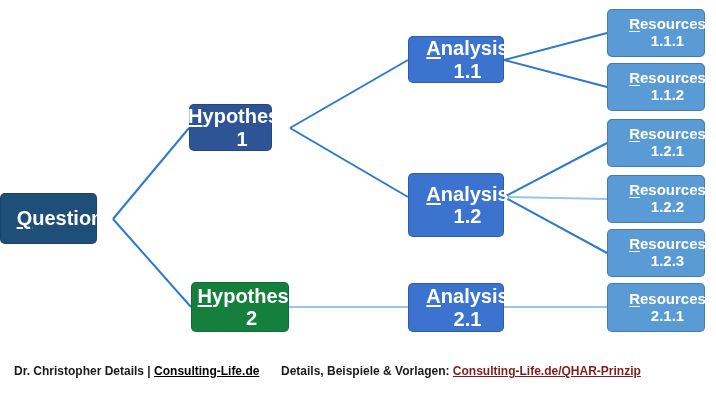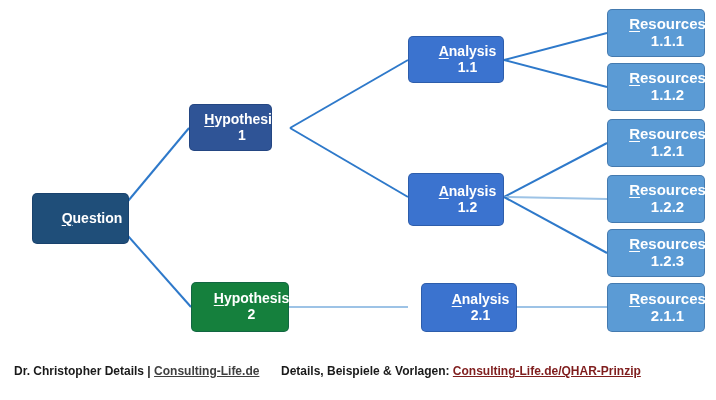--- a/index.html
+++ b/index.html
@@ -18,21 +18,21 @@
     font-weight:bold;
     display:flex;
     align-items:center;
     justify-content:center;
     text-align:center;
     box-sizing:border-box;
     border:1.5px solid rgba(10,35,80,0.28);
     padding-left:23px;
   }
   .node .lbl{line-height:1.12;}
-  .n-big{font-size:14px;}
+  .n-big{font-size:20px;}
   .n-res{font-size:15px;}
   .u{text-decoration:underline;text-underline-offset:2px;}
   .footer{
     position:absolute;
     top:364px;left:0;width:716px;height:20px;
     font-size:12px;
     font-weight:bold;
     color:#1a1a1a;
   }
   .footer .left{position:absolute;left:14px;top:0;white-space:nowrap;}
@@ -51,41 +51,41 @@
     <line x1="290" y1="128" x2="408" y2="197" stroke-width="2" stroke="#2E79CA"></line>
     <line x1="289" y1="307" x2="408" y2="307" stroke-width="2" stroke="#9DC3E6"></line>
     <line x1="504" y1="60" x2="607" y2="33" stroke-width="2" stroke="#2E79CA"></line>
     <line x1="504" y1="60" x2="607" y2="87" stroke-width="2" stroke="#2E79CA"></line>
     <line x1="504" y1="197" x2="607" y2="143" stroke-width="2" stroke="#2E79CA"></line>
     <line x1="504" y1="197" x2="607" y2="199" stroke-width="2" stroke="#9DC3E6"></line>
     <line x1="504" y1="197" x2="607" y2="253" stroke-width="2" stroke="#2E79CA"></line>
     <line x1="504" y1="307" x2="607" y2="307" stroke-width="2" stroke="#9DC3E6"></line>
   </svg>
 
-  <div class="node n-big" style="left: 32px; top: 193px; width: 97px; height: 51px; background: rgb(31, 78, 121);">
+  <div class="node n-big" style="left: 0; top: 193px; width: 97px; height: 51px; background: rgb(31, 78, 121);">
     <span class="lbl"><span class="u">Q</span><span>uestion</span></span>
   </div>
 
   <div class="node n-big" style="left: 189px; top: 104px; width: 83px; height: 47px; background: rgb(47, 84, 150);">
     <span class="lbl"><span class="u">H</span><span>ypothesis 1</span></span>
   </div>
 
   <div class="node n-big" style="left: 191px; top: 282px; width: 98px; height: 50px; background: #15803d;">
     <span class="lbl"><span class="u">H</span><span>ypothesis 2</span></span>
   </div>
 
   <div class="node n-big" style="left: 408px; top: 36px; width: 96px; height: 47px; background: rgb(59, 115, 207);">
     <span class="lbl"><span class="u">A</span><span>nalysis 1.1</span></span>
   </div>
 
-  <div class="node n-big" style="left: 408px; top: 173px; width: 96px; height: 53px; background: rgb(59, 115, 207);">
+  <div class="node n-big" style="left: 408px; top: 173px; width: 96px; height: 64px; background: rgb(59, 115, 207);">
     <span class="lbl"><span class="u">A</span><span>nalysis 1.2</span></span>
   </div>
 
-  <div class="node n-big" style="left: 408px; top: 283px; width: 96px; height: 49px; background: rgb(59, 115, 207); margin-left: 13px;">
+  <div class="node n-big" style="left: 408px; top: 283px; width: 96px; height: 49px; background: rgb(59, 115, 207);">
     <span class="lbl"><span class="u">A</span><span>nalysis 2.1</span></span>
   </div>
 
   <div class="node n-res" style="left: 607px; top: 9px; width: 98px; height: 48px; background: rgb(91, 155, 213);">
     <span class="lbl">
       <span><span class="u">R</span><span>esources</span></span><br>
       <span>1.1.1</span>
     </span>
   </div>
 
@@ -119,20 +119,20 @@
 
   <div class="node n-res" style="left: 607px; top: 283px; width: 98px; height: 49px; background: rgb(91, 155, 213);">
     <span class="lbl">
       <span><span class="u">R</span><span>esources</span></span><br>
       <span>2.1.1</span>
     </span>
   </div>
 
   <div class="footer">
     <div class="left">
-      <span>Dr. Christopher Details | </span><a style="color: #404040;">Consulting-Life.de</a>
+      <span>Dr. Christopher Details | </span><a style="color: #000000;">Consulting-Life.de</a>
     </div>
     <div class="right">
       <span>Details, Beispiele &amp; Vorlagen: </span><a style="color: #7f1d1d;">Consulting-Life.de/QHAR-Prinzip</a>
     </div>
   </div>
 
 </div>
 
 </body></html>

